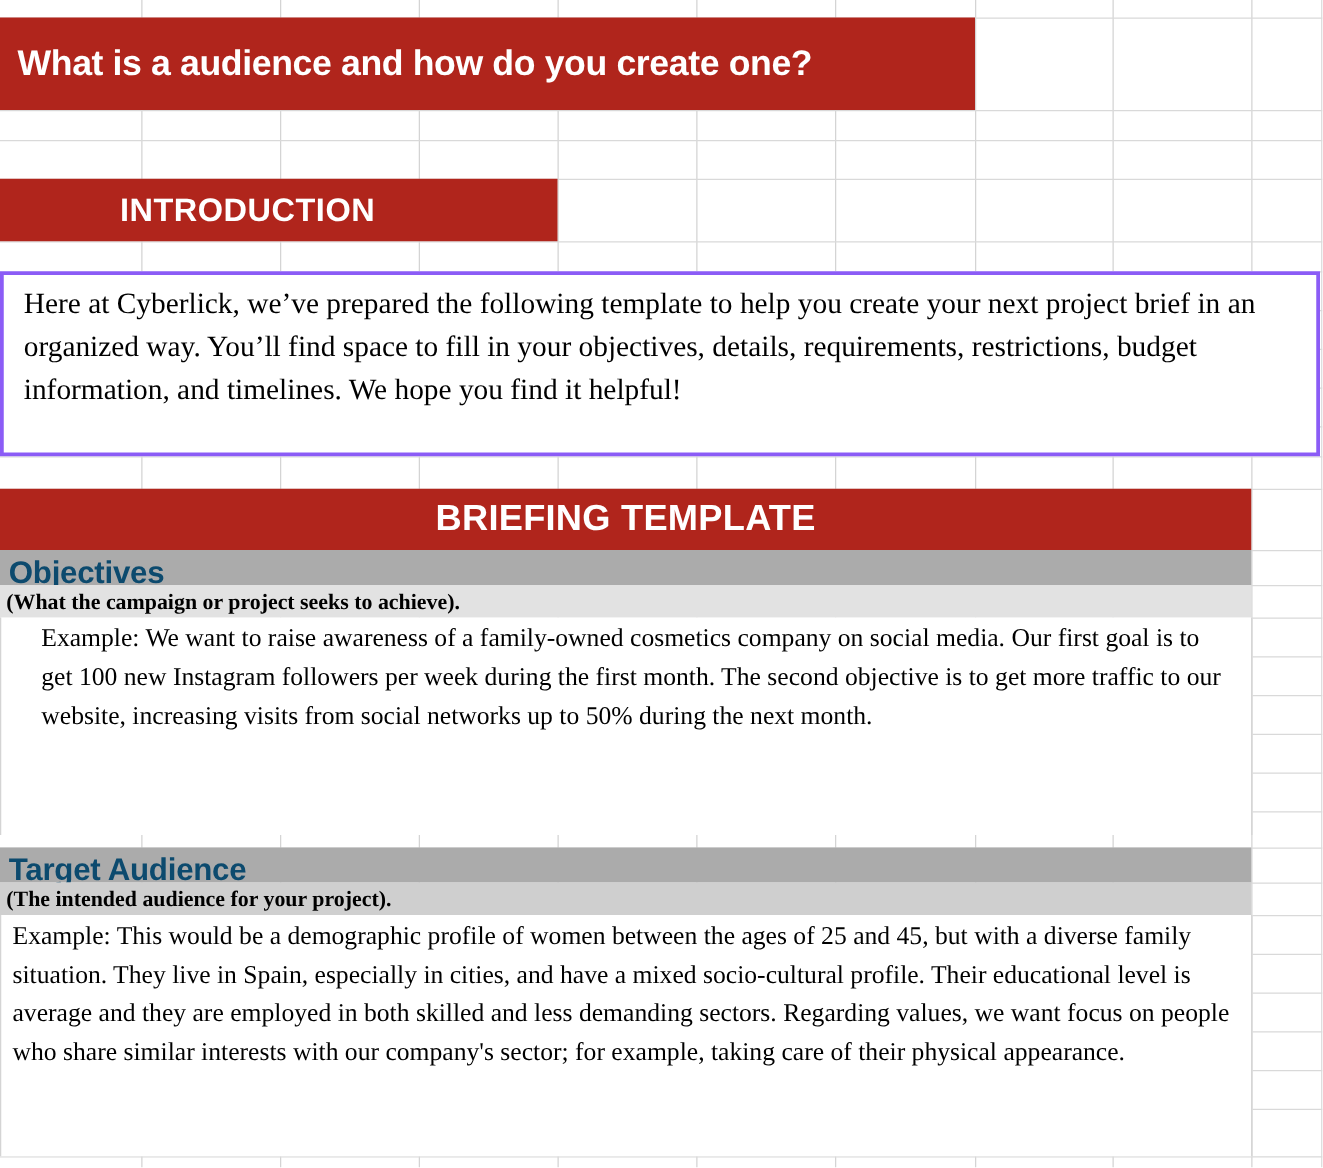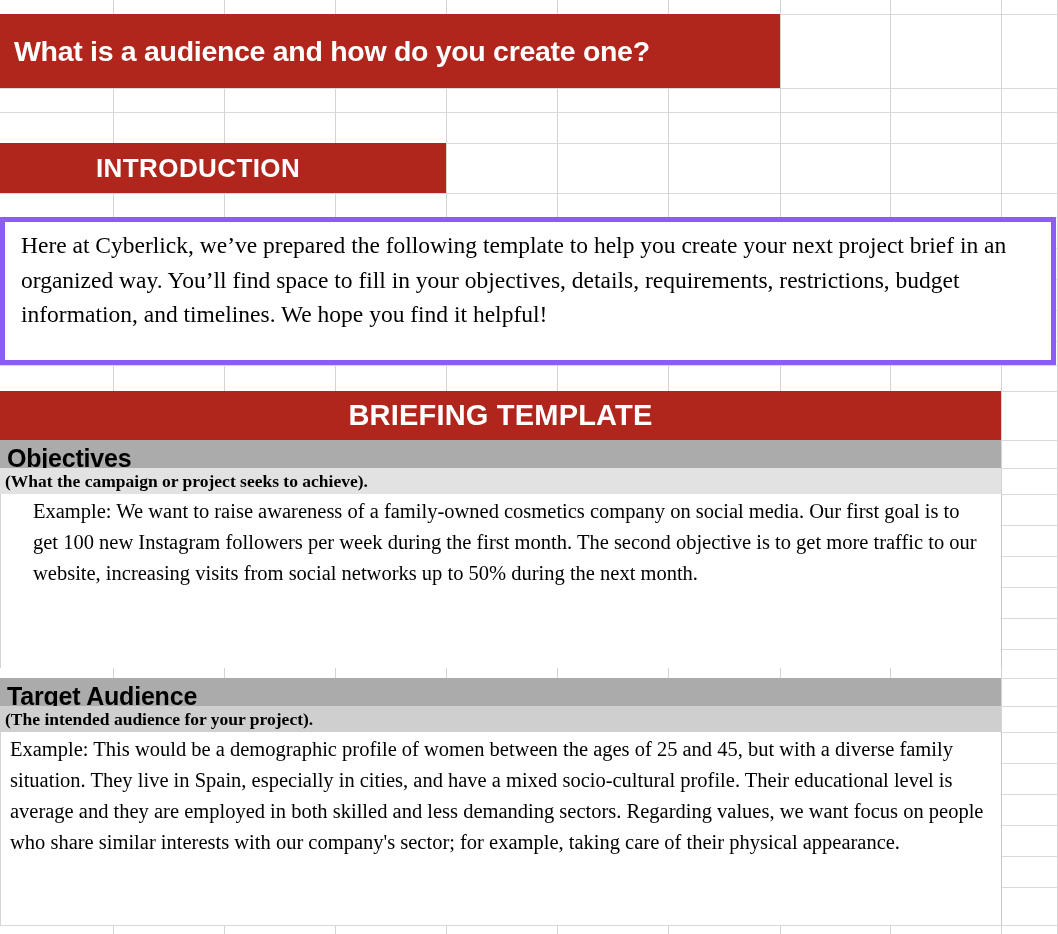--- a/index.html
+++ b/index.html
@@ -62,35 +62,35 @@
     font-size: 29px;
     font-weight: bold;
     letter-spacing: 0.2px;
     line-height: 1;
     white-space: nowrap;
   }
 
   
   .intro-box {
     left: 0; top: 217px; width: 1056px; height: 148px;
-    border: 5px solid #8b5cf6;
+    border: 3px solid #8b5cf6;
     background: #ffffff;
     padding: 6px 10px 4px 16px;
   }
   .intro-box .txt {
     font-family: "Liberation Serif", serif;
     font-size: 23.5px;
     line-height: 34.5px;
     color: #000000;
   }
 
   
   .sect-head {
     background: #ababab;
-    color: #000000;
+    color: #0c4a6e;
     display: flex;
     align-items: flex-end;
     padding-left: 7px;
     overflow: hidden;
   }
   .sect-head .txt {
     font-size: 25px;
     font-weight: bold;
     line-height: 24px;
     letter-spacing: -0.2px;

